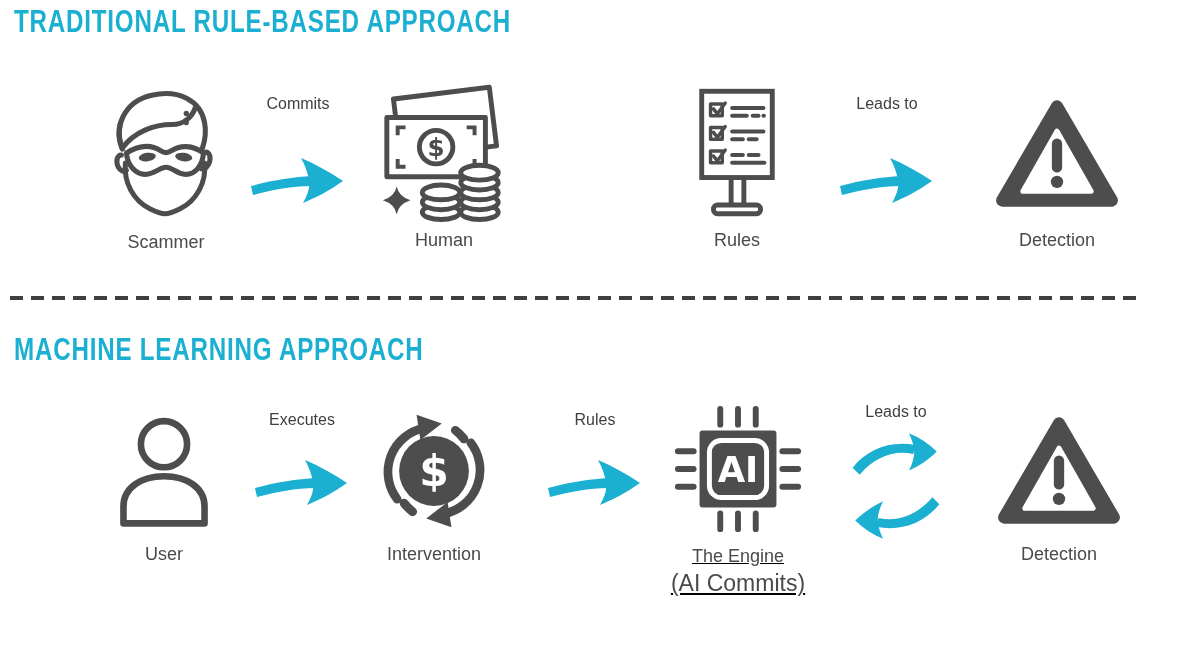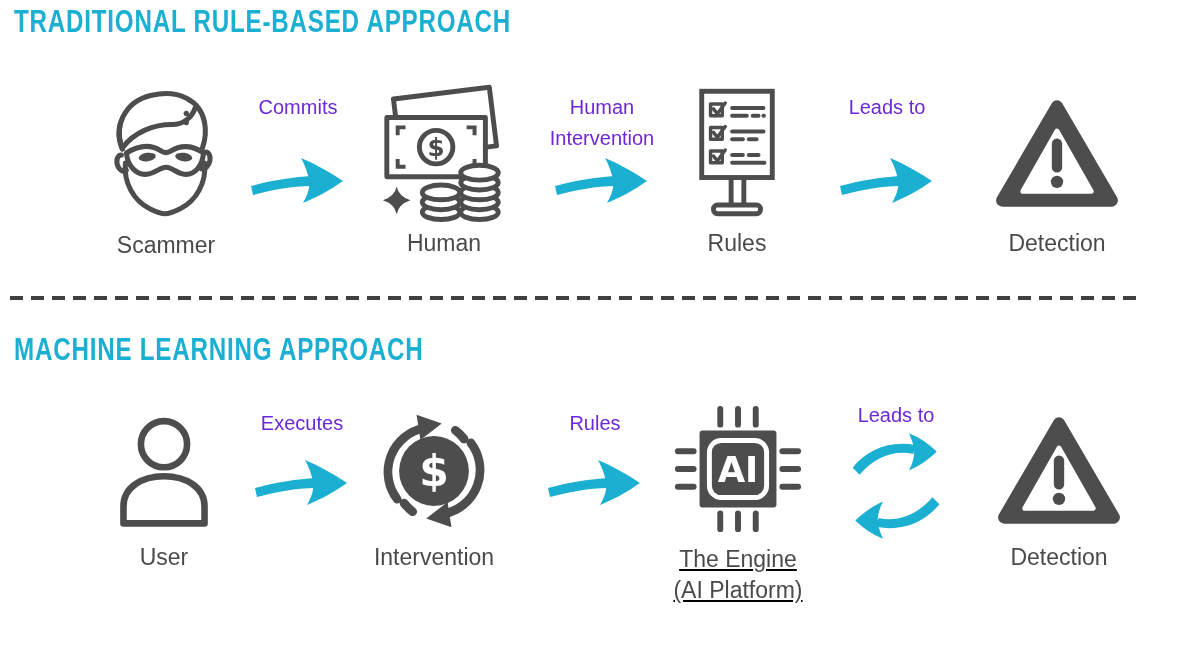--- a/index.html
+++ b/index.html
@@ -27,33 +27,33 @@
     left: 10px; top: 296px;
     width: 1126px; height: 4px;
     background: repeating-linear-gradient(to right, #3F3F3F 0 13px, transparent 13px 21px);
   }
   .step {
     position: absolute;
     display: flex; flex-direction: column; align-items: center;
   }
   .icon-box { display: flex; align-items: center; justify-content: center; }
   .step-label {
-    font-size: 23px; color: #4A4A4A; text-align: center; line-height: 1.35;
+    font-size: 18px; color: #4A4A4A; text-align: center; line-height: 1.35;
     margin-top: 4px; white-space: nowrap;
   }
   .step-sublabel {
     font-size: 23px; color: #4A4A4A; text-align: center; line-height: 1.35;
     white-space: nowrap;
   }
   .connector {
     position: absolute;
     display: flex; flex-direction: column; align-items: center;
   }
   .connector-label {
-    font-size: 20px; color: #6d28d9; text-align: center; line-height: 1.55;
+    font-size: 16px; color: #404040; text-align: center; line-height: 1.55;
   }
   .lbl-h { height: 46px; display:flex; align-items:flex-start; justify-content:center; }
   .arrow-svg { display: block; }
   .flip180 { transform: rotate(180deg); }
 </style>
 </head>
 <body>
 
 <div class="canvas">
 
@@ -116,29 +116,20 @@
           <ellipse cx="67" cy="129" rx="19" ry="7.5"></ellipse>
             <ellipse cx="67" cy="119" rx="19" ry="7.5"></ellipse>
           <ellipse cx="67" cy="109" rx="19" ry="7.5"></ellipse>
         </g>
         <path d="M22 103 Q24 113 36 117 Q24 121 22 131 Q20 121 8 117 Q20 113 22 103 Z" fill="#4D4D4D"></path>
       </svg>
     </div>
     <div class="step-label">Human</div>
   </div>
 
-  <div class="connector" style="left:544px; top:92px; width:116px;">
-    <div class="connector-label lbl-h">Human Intervention</div>
-    <svg class="arrow-svg" viewBox="0 0 100 64" width="100" height="64" style="margin-top:8px;">
-      <g fill="#1BAFD2">
-        <path d="M3 40 C25 34 45 31 64 30 L63 40 C44 40 24 44 5 49 Z"></path>
-        <path d="M53 12 C67 18 82 26 95 35 C81 45 67 52 55 57 C60 48 62 41 61 35 C60 27 57 19 53 12 Z"></path>
-      </g>
-    </svg>
-  </div>
 
   <div class="step" style="left:682px; top:84px; width:110px;">
     <div class="icon-box" style="height:140px;">
       <svg viewBox="0 0 100 140" width="98" height="138">
         <rect x="14" y="6" width="72" height="88" fill="#fff" stroke="#4D4D4D" stroke-width="5"></rect>
         <g fill="none" stroke="#4D4D4D" stroke-width="3.5" stroke-linecap="round" stroke-linejoin="round">
           <rect x="23" y="19" width="12" height="12"></rect>
             <path d="M26 24 L30 29 L38 18"></path>
           <rect x="23" y="43" width="12" height="12"></rect>
             <path d="M26 48 L30 53 L38 42"></path>
@@ -259,21 +250,21 @@
           <path d="M115 52 H131"></path>
             <path d="M115 70 H131"></path>
             <path d="M115 88 H131"></path>
         </g>
         <rect x="31" y="31" width="78" height="78" rx="3" fill="#4D4D4D"></rect>
         <rect x="41" y="41" width="58" height="58" rx="12" fill="none" stroke="#fff" stroke-width="5"></rect>
         <text x="70" y="83" text-anchor="middle" font-size="36" font-weight="bold" fill="#fff" font-family="DejaVu Sans, sans-serif">AI</text>
       </svg>
     </div>
     <div class="step-label">The Engine</div>
-    <div class="step-sublabel">(AI Platform)</div>
+    <div class="step-sublabel">(AI Commits)</div>
   </div>
 
   <div class="connector" style="left:838px; top:400px; width:116px;">
     <div class="connector-label" style="height:26px;">Leads to</div>
     <svg class="arrow-svg" viewBox="0 0 110 60" width="104" height="52" style="margin-top:2px;">
       <g fill="#1BAFD2">
         <path d="M5 46 C22 24 50 14 78 20 L75 30 C52 25 30 34 13 54 Z"></path>
         <path d="M70 6 C82 11 93 18 102 27 C92 37 81 44 70 49 C74 41 76 34 76 28 C76 20 73 13 70 6 Z"></path>
       </g>
     </svg>

